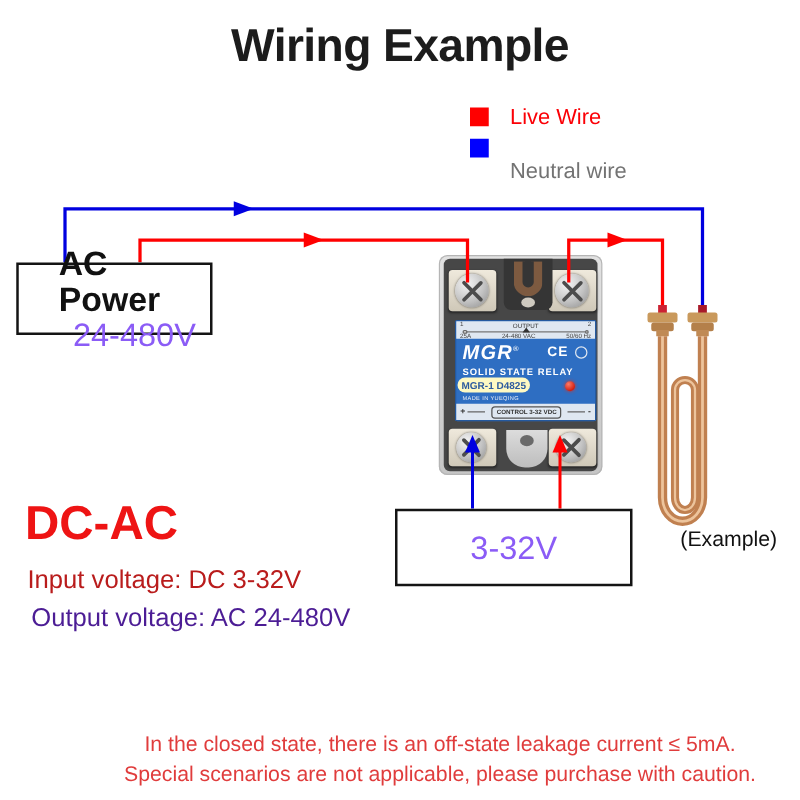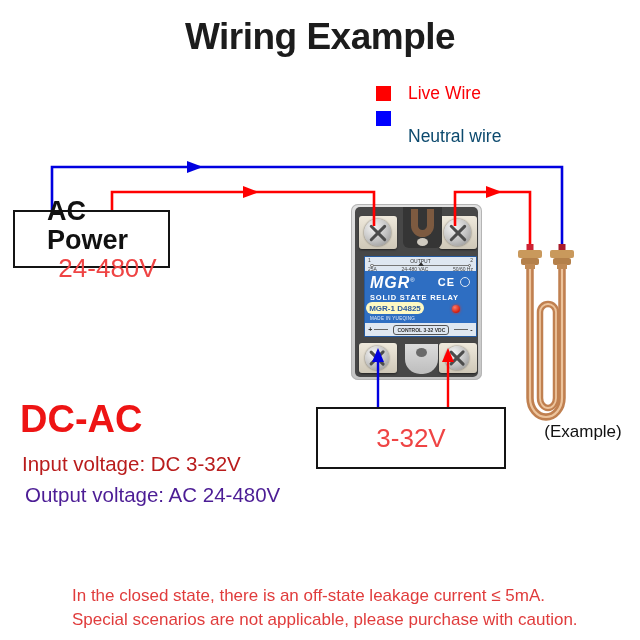--- a/index.html
+++ b/index.html
@@ -10,29 +10,29 @@
            font-size:37px; font-weight:bold; color:#1c1c1c; letter-spacing:-0.5px; }
 
   
   .legend { position:absolute; left:376px; top:81px; }
   .legend-row { display:flex; align-items:center; height:25px; }
   .legend-swatch { width:15px; height:15px; margin-right:17px; }
   .swatch-red { background:#ff0000; }
   .swatch-blue { background:#0000ff; }
   .legend-label { font-size:17.5px; font-weight:500; }
   .legend-label.red { color:#fb0006; }
-  .legend-label.blue { color:#0c4a6e;margin-top:36px; }
+  .legend-label.blue { color:#737373;margin-top:36px; }
 
   
   .power-box { position:absolute; background:#ffffff; border:2.5px solid #141414;
                display:flex; flex-direction:column; align-items:center; justify-content:center; z-index:5; }
   .ac-box { left:13px; top:210px; width:157px; height:58px;padding-left:32px; }
   .dc-box { left:316px; top:407px; width:190px; height:62px; }
   .pb-line1 { font-size:27px; font-weight:bold; color:#111; line-height:29px; }
-  .pb-line2 { font-size:26px; color:#ef4444; line-height:27px; }
+  .pb-line2 { font-size:26px; color:#8b5cf6; line-height:27px; }
 
   
   .relay { position:absolute; left:351px; top:204px; width:131px; height:176px;
            background:linear-gradient(#e2e2e2,#c6c6c6); border-radius:7px;
            box-shadow:0 0 0 1px #b5b5b5 inset; z-index:2; }
   .relay-inner { position:absolute; left:4px; top:3px; width:123px; height:170px;
                  background:#474747; border-radius:5px; }
   .term-block { position:absolute; width:38px; height:33px; background:linear-gradient(#efe9dc,#cfc8b8);
                 border-radius:3px; box-shadow:0 1px 2px rgba(0,0,0,.5); }
   .screw { position:absolute; border-radius:50%;
@@ -85,21 +85,21 @@
   .bottom-notch { position:absolute; left:50px; top:137px; width:33px; height:30px;
                   background:linear-gradient(#dcdcdc,#bdbdbd); border-radius:0 0 15px 15px; }
   .bn-hole { position:absolute; left:11px; top:4px; width:11px; height:9px; background:#6a6a6a; border-radius:50%; }
 
   
   .mode-title { position:absolute; left:20px; top:398px; font-size:38px; font-weight:bold; color:#ee1414; letter-spacing:0px; }
   .mode-line1 { position:absolute; left:22px; top:452px; font-size:20.5px; color:#b91c1c; }
   .mode-line2 { position:absolute; left:25px; top:483px; font-size:20.5px; color:#4c1d95; }
   .example-caption { position:absolute; left:533px; top:422px; width:100px; text-align:center;
                      font-size:17px; color:#111; }
-  .warning { position:absolute; right:8px; top:584px; width:560px; text-align:left;
+  .warning { position:absolute; right:8px; top:584px; width:560px; text-align:center;
              font-size:17px; line-height:24px; color:#e03c3c; }
 
   .wires-svg { position:absolute; left:0; top:0; width:640px; height:640px; z-index:4; pointer-events:none; }
 </style>
 </head>
 <body>
 
 <div id="canvas">
 
   <div class="title">Wiring Example</div>

